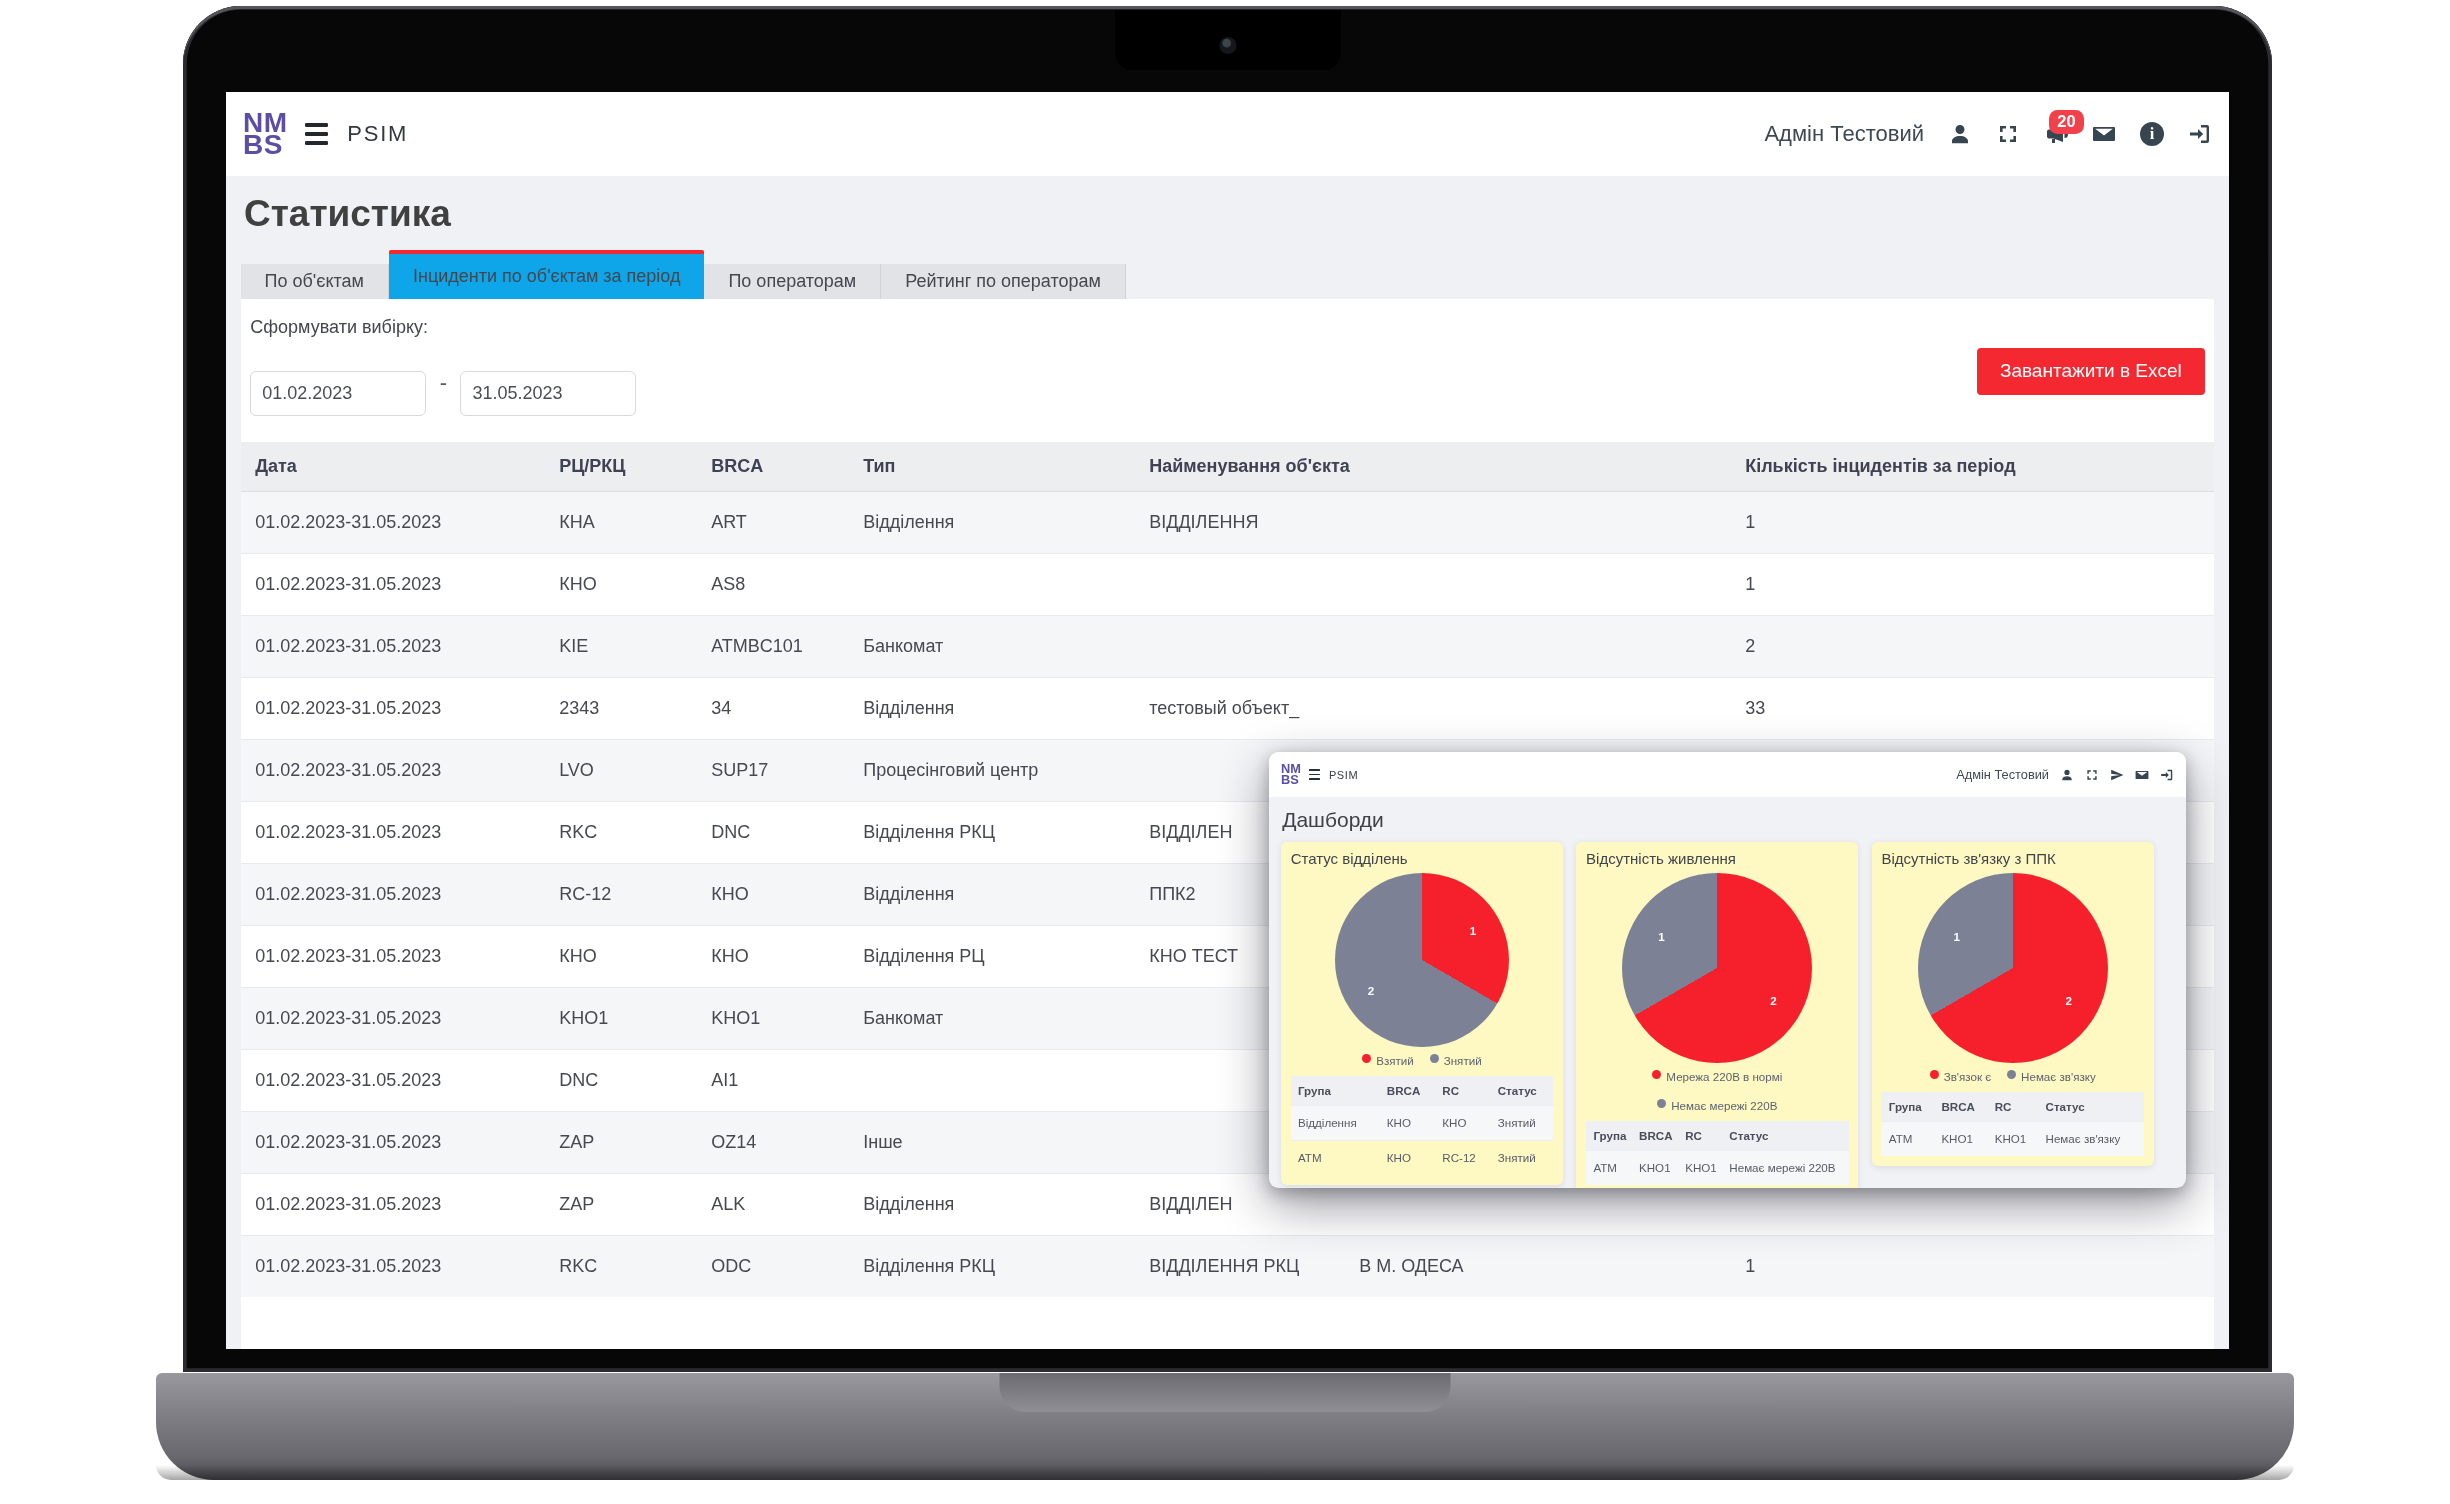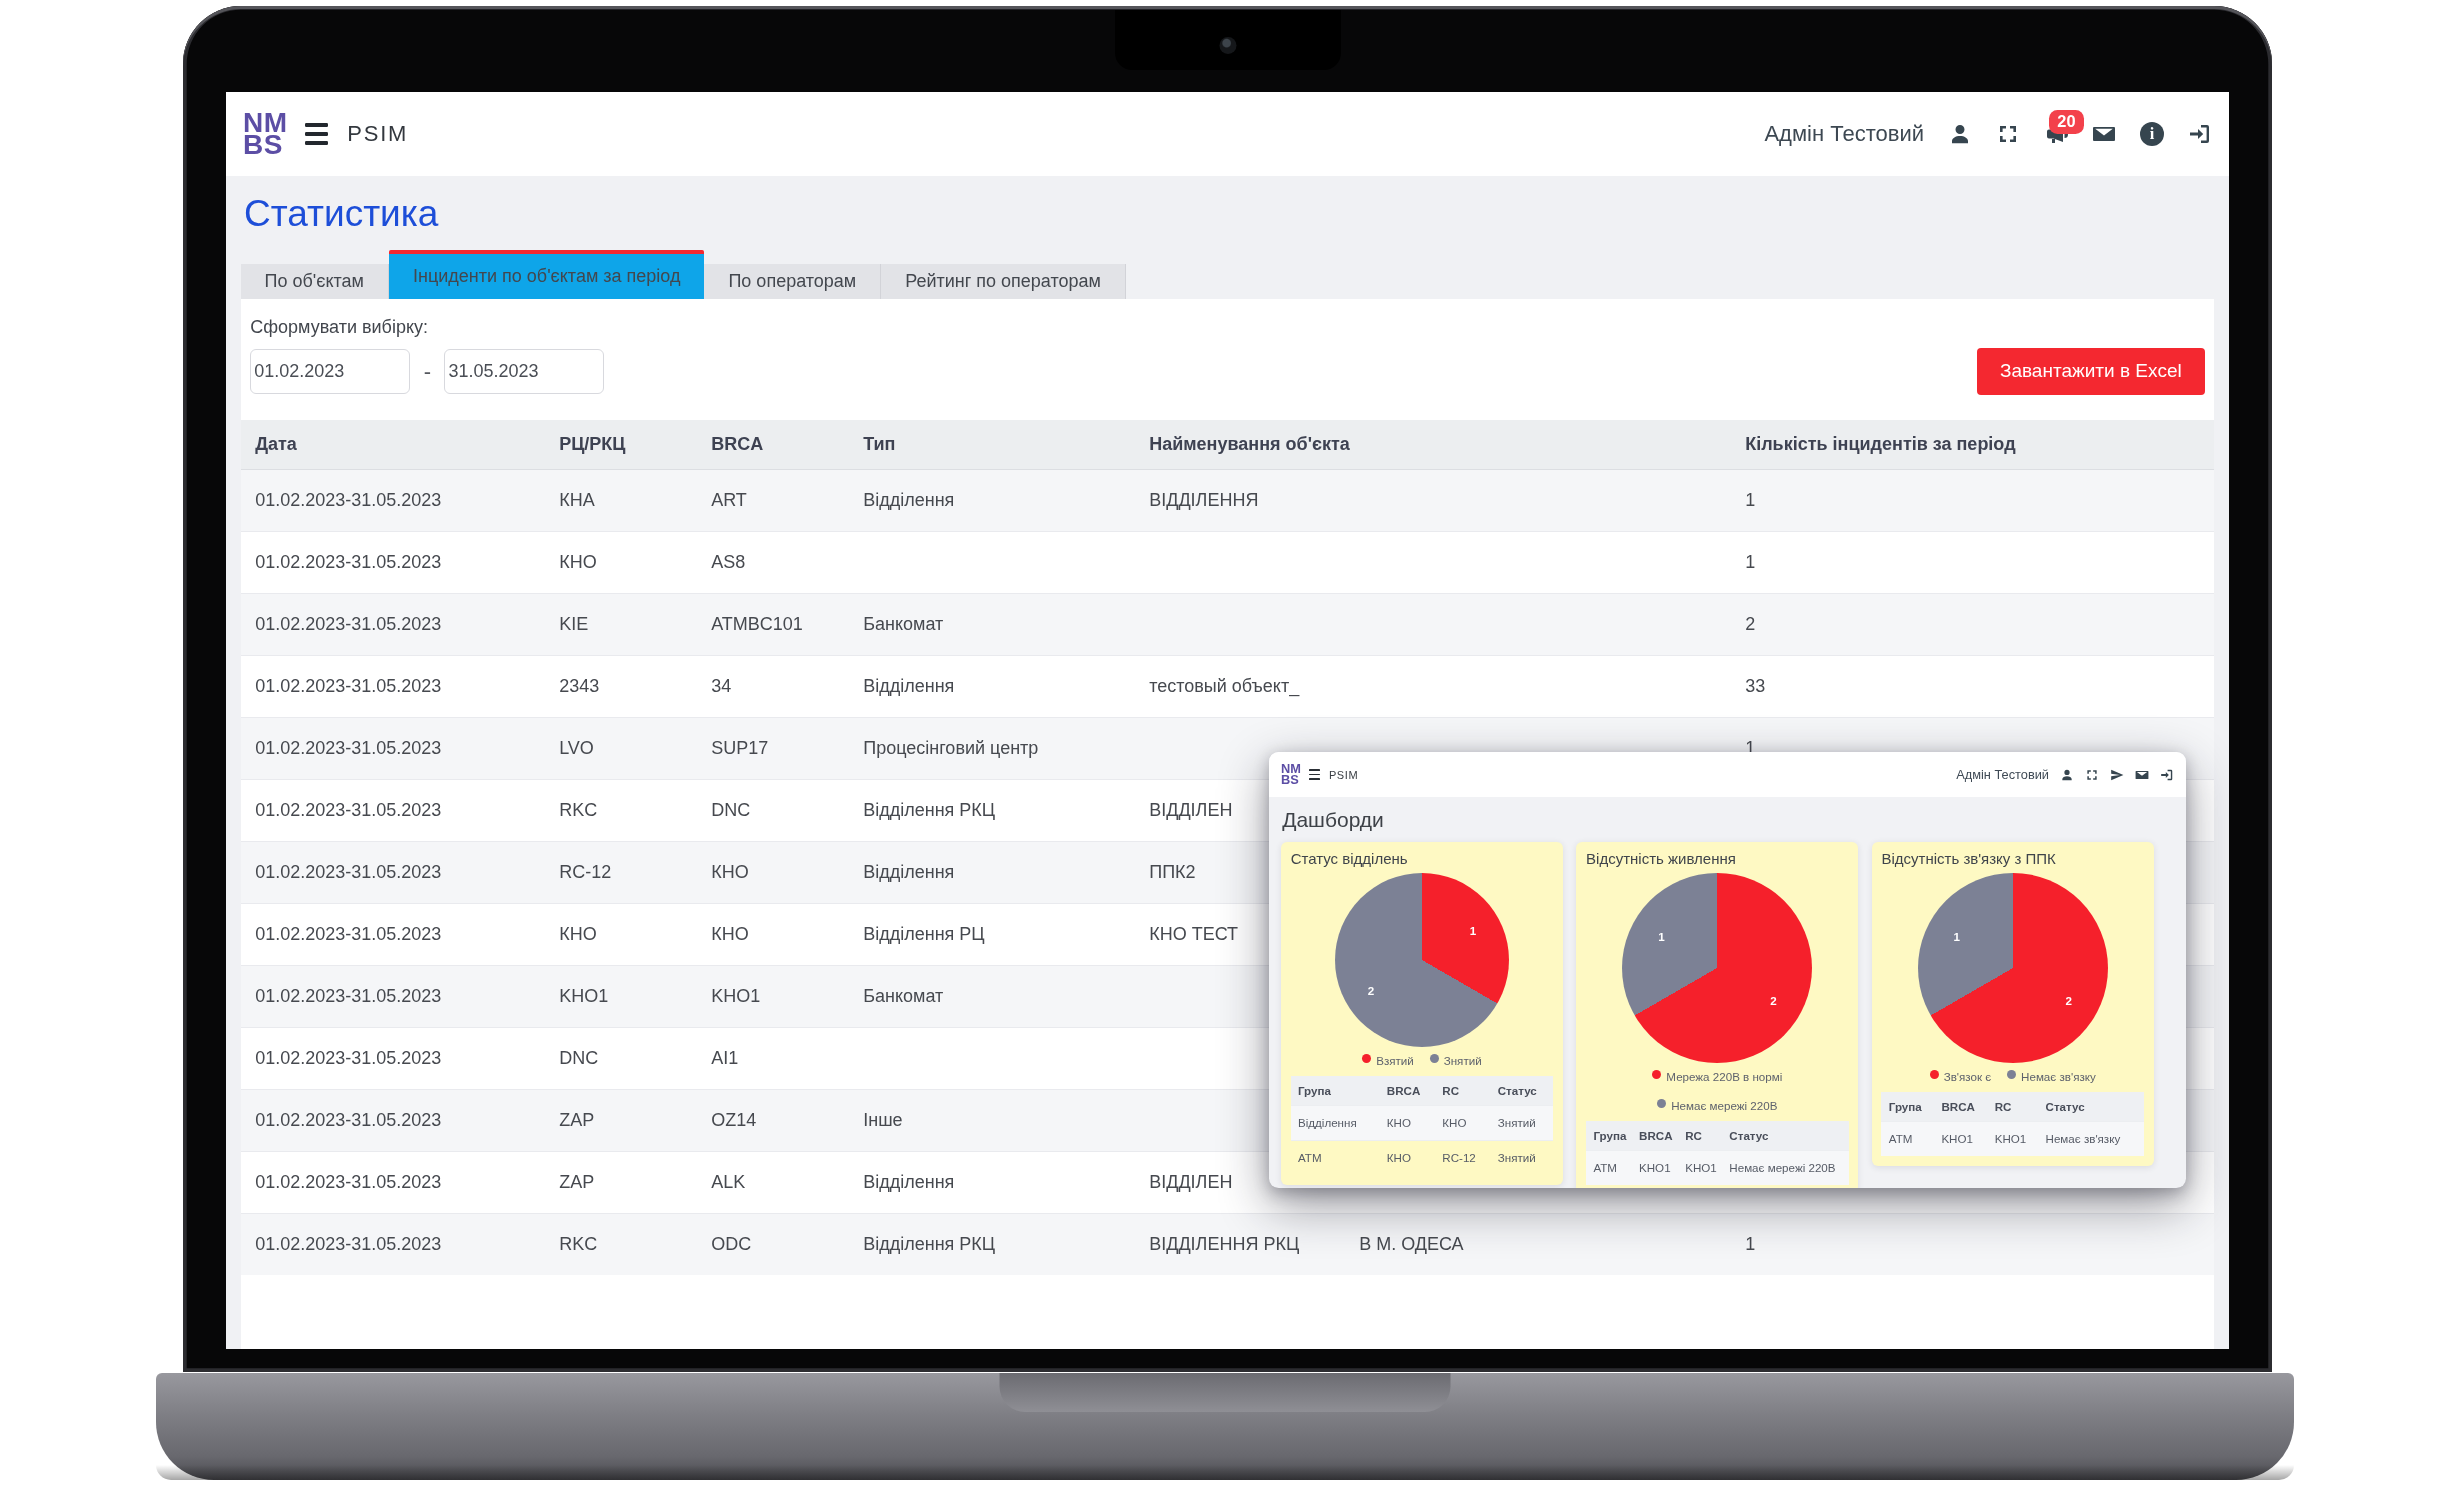--- a/index.html
+++ b/index.html
@@ -40,33 +40,33 @@
   .hamburger span{width:23px;height:3.7px;background:#23282e;border-radius:1.2px;}
   .psim{margin-left:19.5px;font-size:22px;color:#33383e;letter-spacing:1.8px;}
   .nav-right{margin-left:auto;display:flex;align-items:center;gap:24px;}
   .user-name{font-size:22px;color:#3d4852;}
   .bell-wrap{position:relative;}
   .badge{position:absolute;top:-12px;right:-16px;background:#f3414b;color:#fff;font-size:16.4px;
     padding:2.4px 8.5px;border-radius:8.5px;font-weight:bold;}
 
   
   .main-content{position:absolute;left:0;top:84px;width:100%;height:1173px;background:#f0f1f4;}
-  .page-title{position:absolute;left:18px;top:17px;font-size:37px;color:#1d4ed8;font-weight:400;}
+  .page-title{position:absolute;left:18px;top:17px;font-size:37px;color:#404040;font-weight:700;}
   .tabs{position:absolute;left:14.6px;top:74px;display:flex;align-items:flex-end;height:49px;z-index:2;}
   .tab{height:35px;display:flex;align-items:center;padding:0 24px;background:#e2e3e7;
     font-size:18px;color:#43474e;border-right:1.2px solid #d2d3d8;cursor:pointer;white-space:nowrap;}
   .tab.active{height:49px;background:#0ea5e9;border-top:4.9px solid #F42830;border-right:none;
     box-sizing:border-box;border-radius:1.8px 1.8px 0 0;}
   .panel{position:absolute;left:14.6px;right:14.6px;top:123px;bottom:0;background:#fff;}
 
   .filter-block{position:relative;padding:18px 9.7px 0 9.7px;}
   .filter-label{font-size:18px;color:#42464d;}
   .filter-row{display:flex;align-items:center;margin-top:11px;position:relative;}
   .date-input{width:152px;height:43px;border:1.2px solid #d8d9de;border-radius:6px;font-size:18px;
-    color:#4a4e55;padding:0 3px;background:#fff;font-family:"Liberation Sans",sans-serif;}
+    color:#4a4e55;padding:0 11px;background:#fff;font-family:"Liberation Sans",sans-serif;margin-top:22px;}
   .dash{font-size:22px;margin:0 13.4px;color:#55585e;}
   .excel-btn{position:absolute;right:0;top:-1.2px;height:47px;padding:0 23px;background:#F42830;
     color:#fff;font-size:19px;border:none;border-radius:4px;cursor:pointer;
     font-family:"Liberation Sans",sans-serif;}
 
   .data-table{width:100%;border-collapse:collapse;margin-top:25.6px;table-layout:fixed;font-size:18px;}
   .data-table thead th{background:#eceef0;height:49px;text-align:left;color:#3e4252;
     font-weight:bold;padding:0 0 0 14.6px;border-bottom:1.2px solid #dcdee2;}
   .data-table tbody td{height:61px;padding:0 0 0 14.6px;color:#46494f;border-top:1.2px solid #e9eaee;
     white-space:pre;overflow:hidden;}

